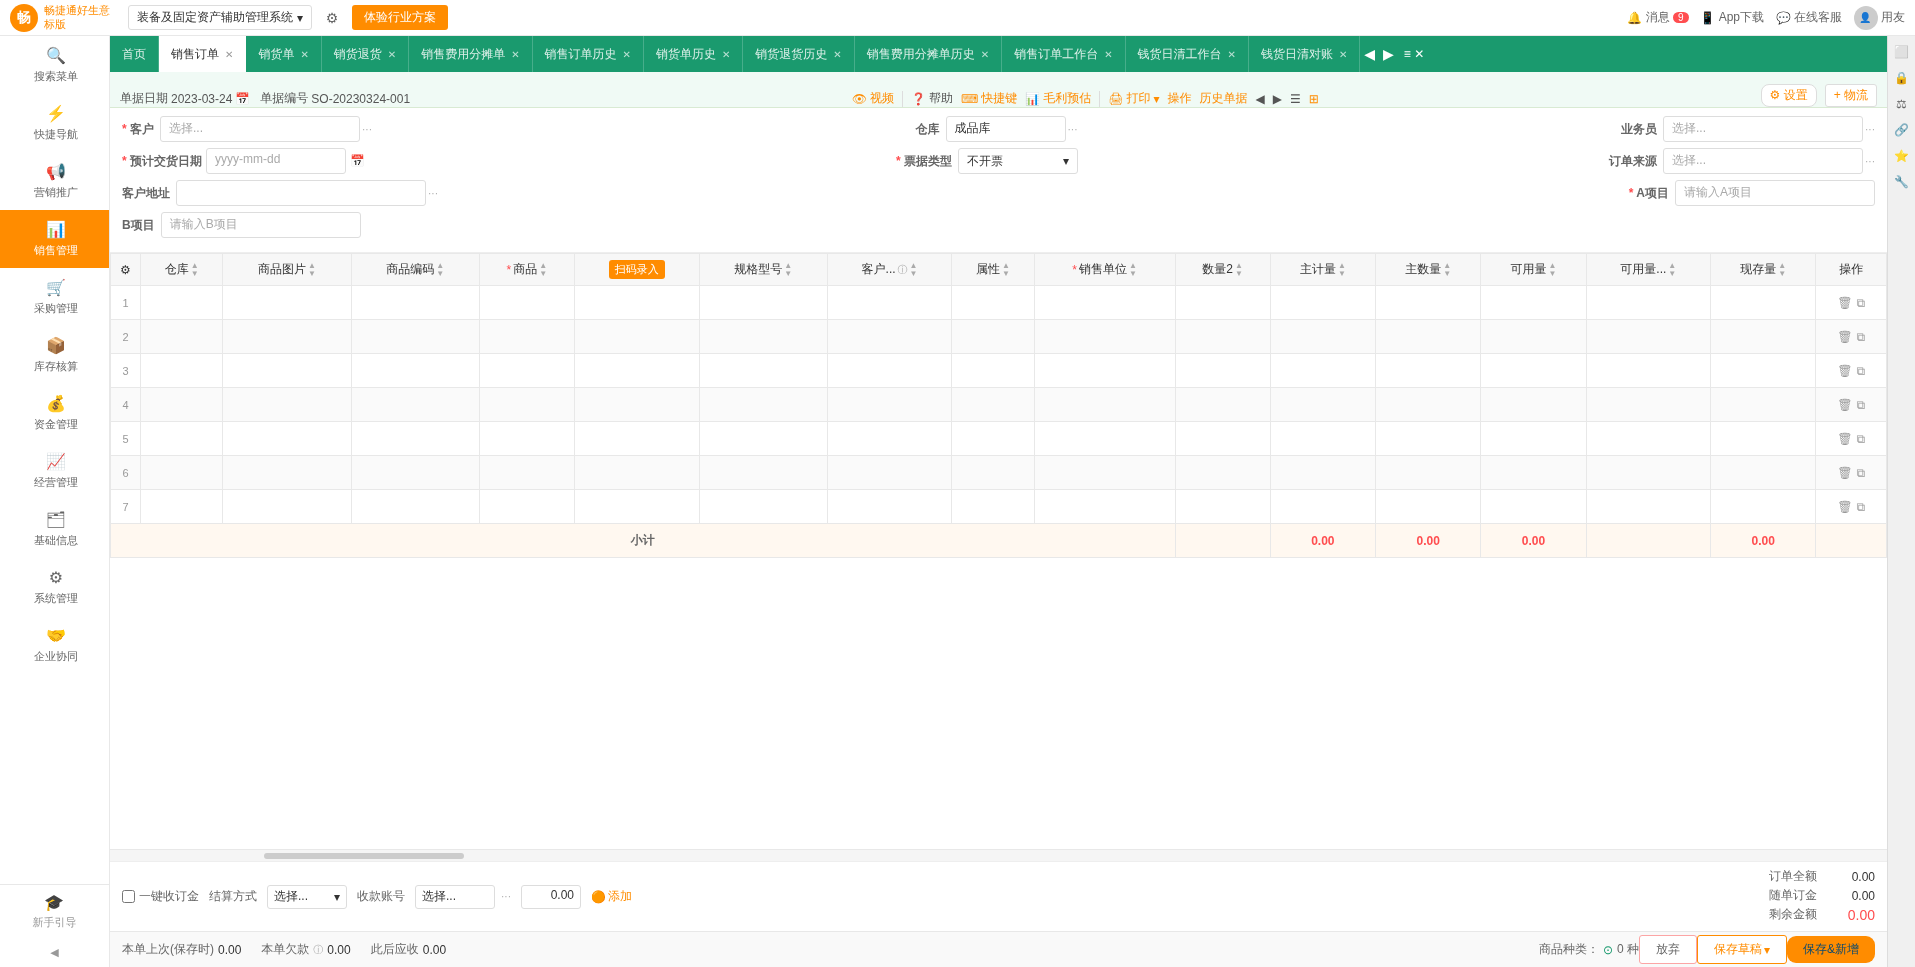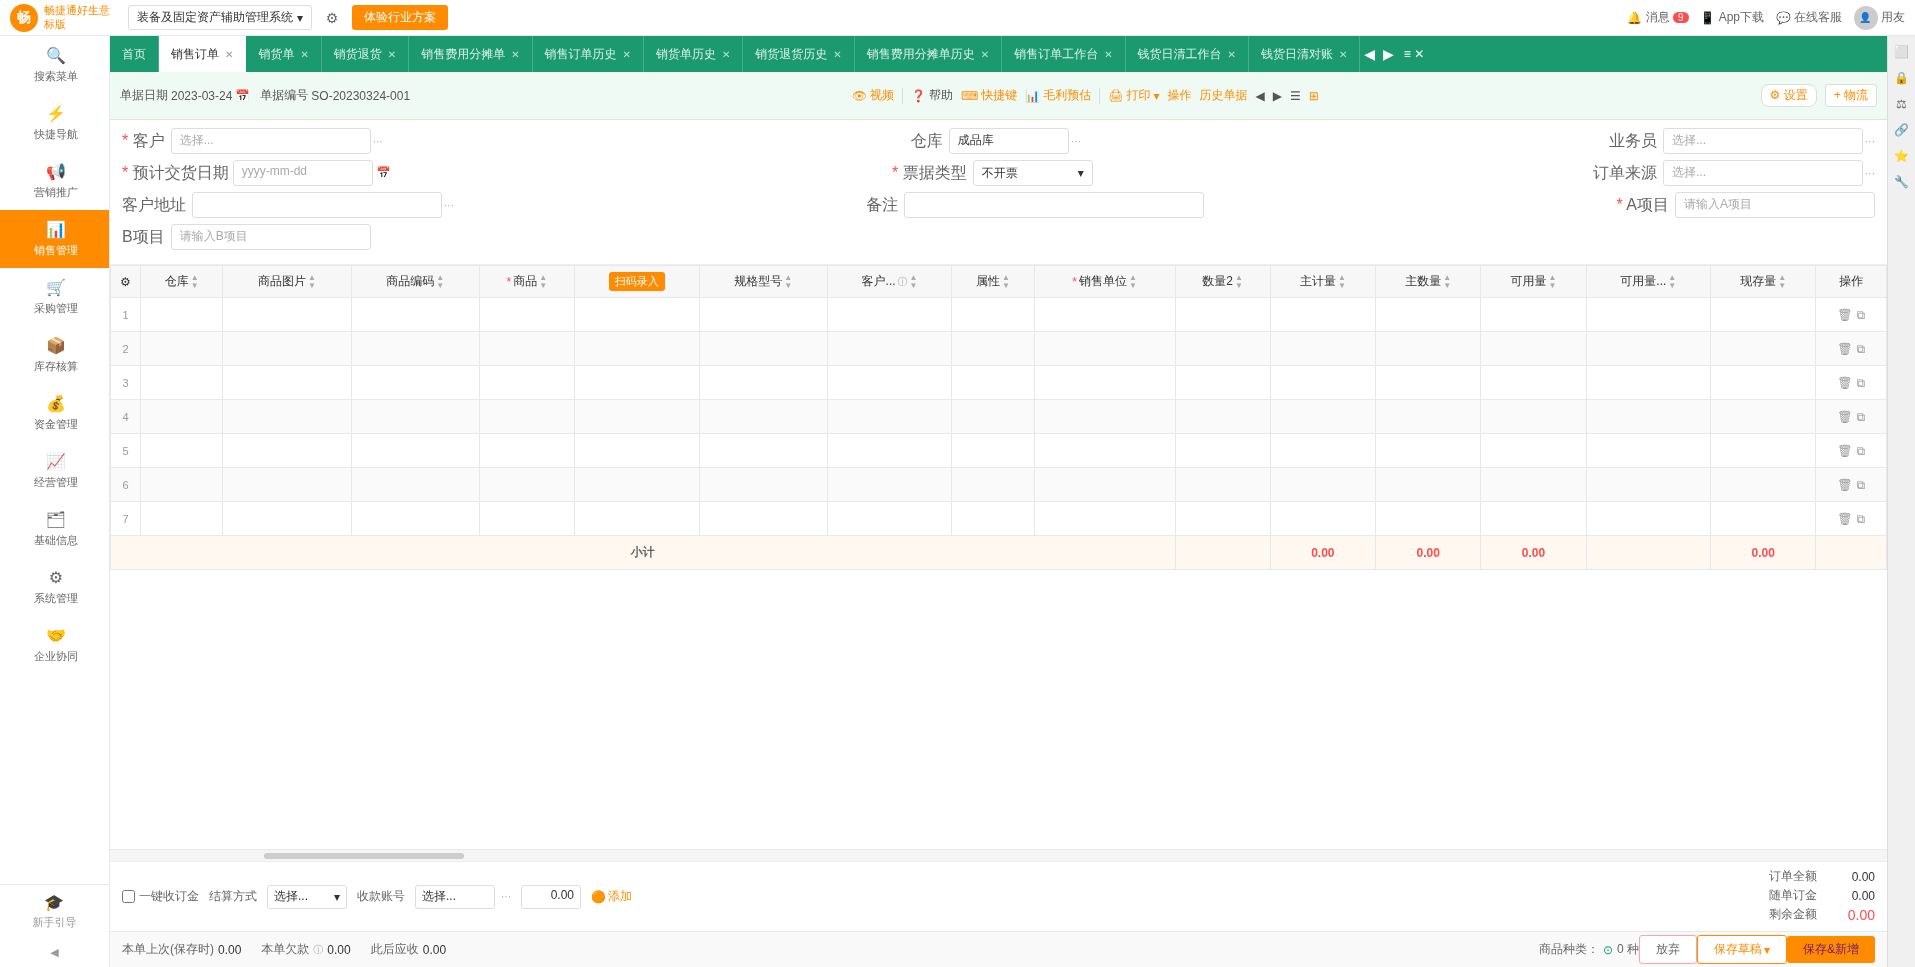--- a/index.html
+++ b/index.html
@@ -38,33 +38,33 @@
     .tab-item.active { background: #fff; color: #333; }
     .tab-item .tab-close { font-size: 10px; color: rgba(255,255,255,0.7); margin-left: 2px; }
     .tab-item.active .tab-close { color: #999; }
     .tab-arrows { display: flex; align-items: center; color: white; padding: 0 4px; cursor: pointer; font-size: 14px; }
     .tab-more { color: white; padding: 0 6px; cursor: pointer; display: flex; align-items: center; gap: 2px; font-size: 12px; }
 
     
     .page-content { flex: 1; background: #fff; overflow: hidden; display: flex; flex-direction: column; }
     
     
-    .toolbar { height: 48px; background: #f0faf5; border-bottom: 1px solid #d9ead3; display: flex; align-items: center; padding: 0 10px; gap: 10px; }
+    .toolbar { height: 36px; background: #f0faf5; border-bottom: 1px solid #d9ead3; display: flex; align-items: flex-end; padding: 0 10px; gap: 10px; }
     .toolbar-item { display: flex; align-items: center; gap: 3px; font-size: 12px; color: #555; cursor: pointer; }
     .toolbar-item.orange { color: #ff8c00; }
     .toolbar-divider { width: 1px; height: 16px; background: #ddd; }
     .toolbar-right { margin-left: auto; display: flex; align-items: center; gap: 8px; }
     .toolbar-right .btn-set { background: #fff; border: 1px solid #ddd; border-radius: 8px; padding: 2px 8px; font-size: 12px; color: #ff8c00; cursor: pointer; display: flex; align-items: center; gap: 2px; }
     .toolbar-right .btn-add-goods { background: #fff; border: 1px solid #ddd; border-radius: 3px; padding: 2px 8px; font-size: 12px; color: #ff8c00; cursor: pointer; display: flex; align-items: center; gap: 2px; }
 
     
     .form-area { padding: 8px 12px; border-bottom: 1px solid #eee; }
     .form-row { display: flex; align-items: center; gap: 12px; margin-bottom: 6px; }
     .form-field { display: flex; align-items: center; gap: 6px; }
-    .form-label { font-size: 16px; color: #666; white-space: nowrap; }
+    .form-label { font-size: 12px; color: #666; white-space: nowrap; font-weight: bold; }
     .form-label.required::before { content: '* '; color: #ff4d4f; }
     .form-input { border: 1px solid #ddd; border-radius: 3px; padding: 3px 8px; font-size: 12px; color: #333; background: #fff; min-width: 120px; height: 26px; }
     .form-input.placeholder { color: #aaa; }
     .form-input-wide { min-width: 200px; }
     .form-input-number { min-width: 140px; }
     .field-dots { color: #aaa; font-size: 10px; margin-left: -4px; }
     .form-select { border: 1px solid #ddd; border-radius: 3px; padding: 3px 8px; font-size: 12px; color: #333; background: #fff; min-width: 120px; height: 26px; display: flex; align-items: center; justify-content: space-between; }
     .date-field { display: flex; align-items: center; gap: 4px; }
     .cal-icon { color: #999; font-size: 12px; cursor: pointer; }
 
@@ -102,21 +102,21 @@
     .summary-value { color: #333; min-width: 50px; text-align: right; }
     .summary-value.highlight { color: #ff4d4f; font-size: 14px; }
 
     
     .status-bar { height: 36px; background: #f9f9f9; border-top: 1px solid #e8e8e8; display: flex; align-items: center; padding: 0 12px; gap: 20px; }
     .status-item { display: flex; align-items: center; gap: 4px; font-size: 12px; color: #666; }
     .status-value { color: #333; }
     .status-right { margin-left: auto; display: flex; align-items: center; gap: 0; }
     .btn-discard { border: 1px solid #fca5a5; background: #fff; color: #666; border-radius: 3px; padding: 5px 16px; font-size: 12px; cursor: pointer; }
     .btn-save-draft { border: 1px solid #ff8c00; background: #fff; color: #ff8c00; border-radius: 3px; padding: 5px 16px; font-size: 12px; cursor: pointer; display: flex; align-items: center; gap: 2px; }
-    .btn-save-new { background: #ff8c00; color: #701a75; border: none; border-radius: 3px; padding: 5px 16px; font-size: 12px; cursor: pointer; }
+    .btn-save-new { background: #ff8c00; color: #0c4a6e; border: none; border-radius: 9px; padding: 5px 16px; font-size: 12px; cursor: pointer; }
     
     
     .right-toolbar { width: 28px; background: #f0f0f0; border-left: 1px solid #ddd; display: flex; flex-direction: column; align-items: center; padding: 4px 0; gap: 2px; }
     .right-tool-btn { width: 24px; height: 24px; display: flex; align-items: center; justify-content: center; cursor: pointer; color: #666; font-size: 12px; border-radius: 3px; }
     .right-tool-btn.active-orange { color: #ff8c00; }
 
     
     .scroll-bar-area { height: 12px; background: #f5f5f5; border-top: 1px solid #e8e8e8; display: flex; align-items: center; padding: 0 4px; }
     .scroll-bar-inner { height: 6px; background: #ccc; border-radius: 3px; width: 200px; margin-left: 150px; }
 
@@ -380,24 +380,20 @@
           </div>
         </div>
 
         <div class="form-row">
           <div class="form-field">
             <span class="form-label">客户地址</span>
             <div class="form-input form-input-wide" style="min-width:250px;"></div>
             <span class="field-dots">···</span>
           </div>
           <div style="flex:1"></div>
-          <div class="form-field">
-            <span class="form-label">备注</span>
-            <div class="form-input" style="min-width:300px;"></div>
-          </div>
           <div style="flex:1"></div>
           <div class="form-field">
             <span class="form-label required">A项目</span>
             <div class="form-input placeholder form-input-wide">
               <span>请输入A项目</span>
             </div>
           </div>
         </div>
 
         <div class="form-row">

